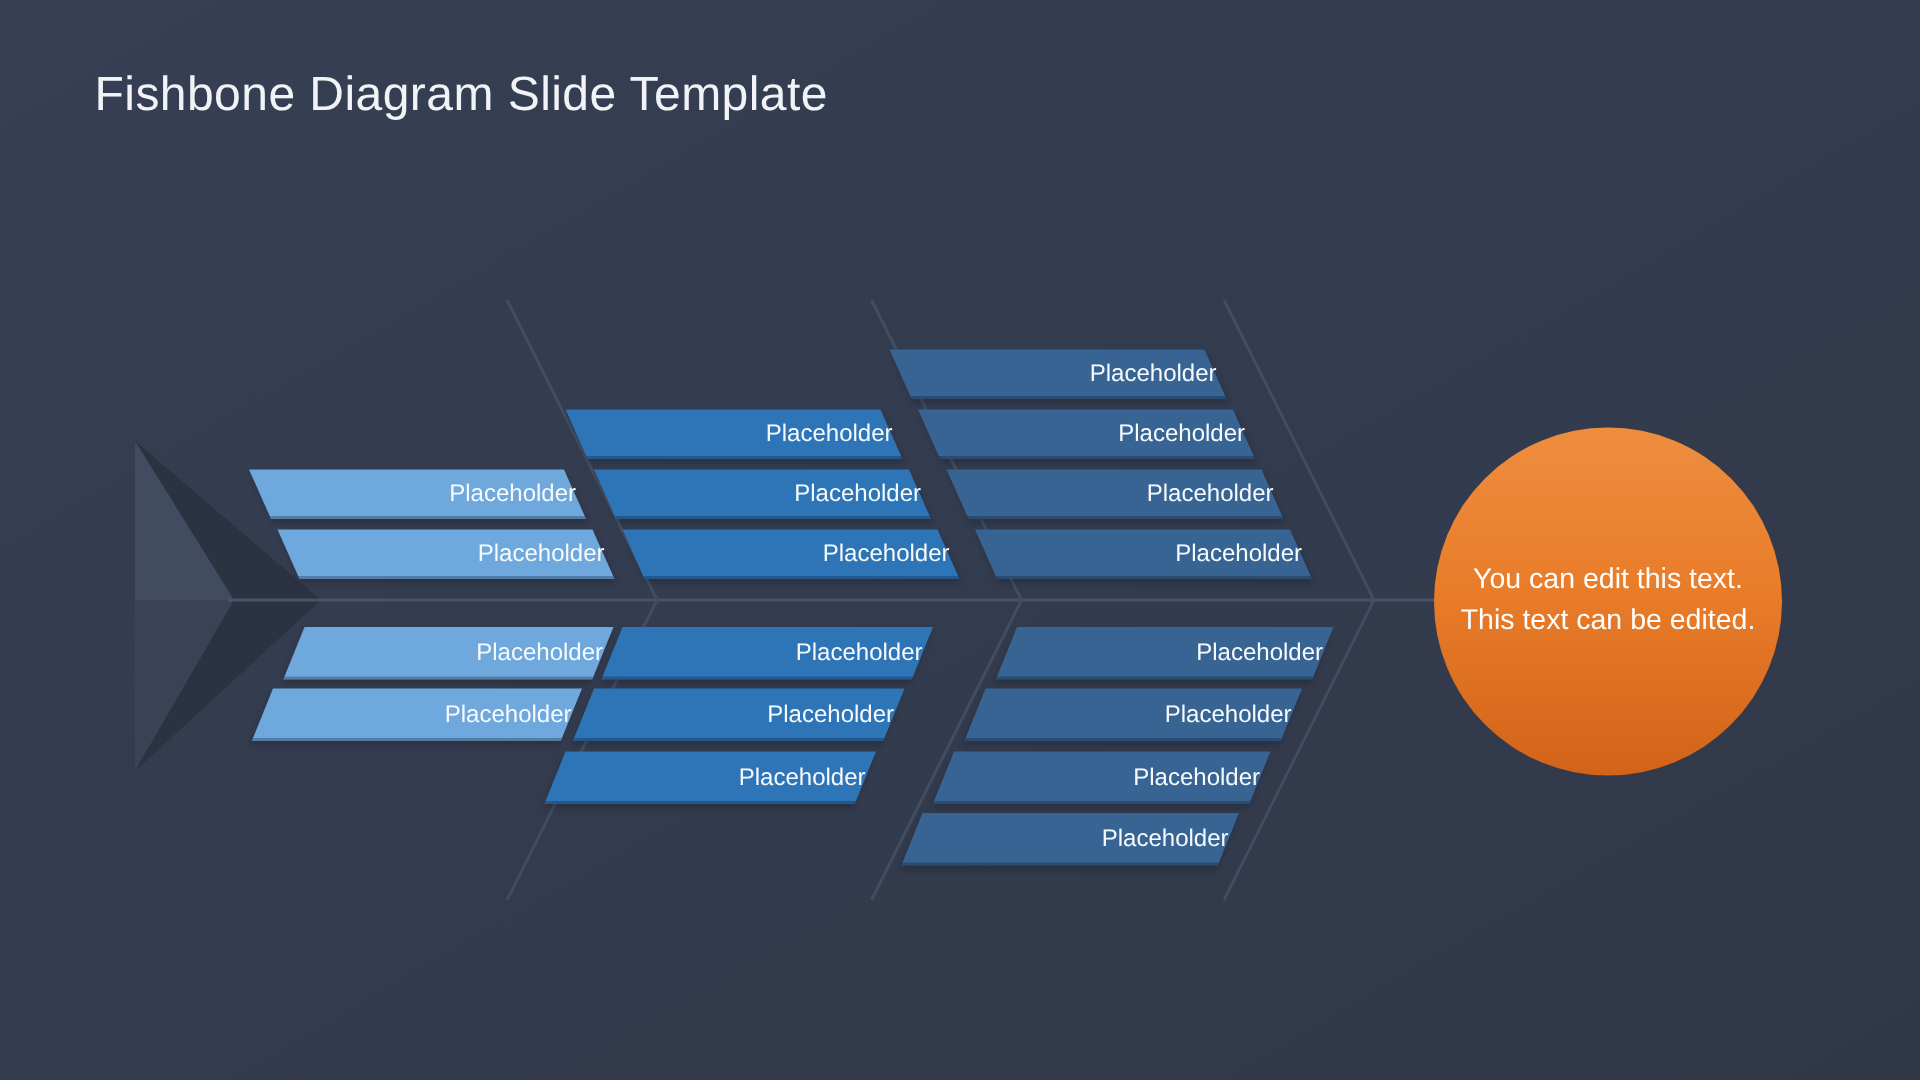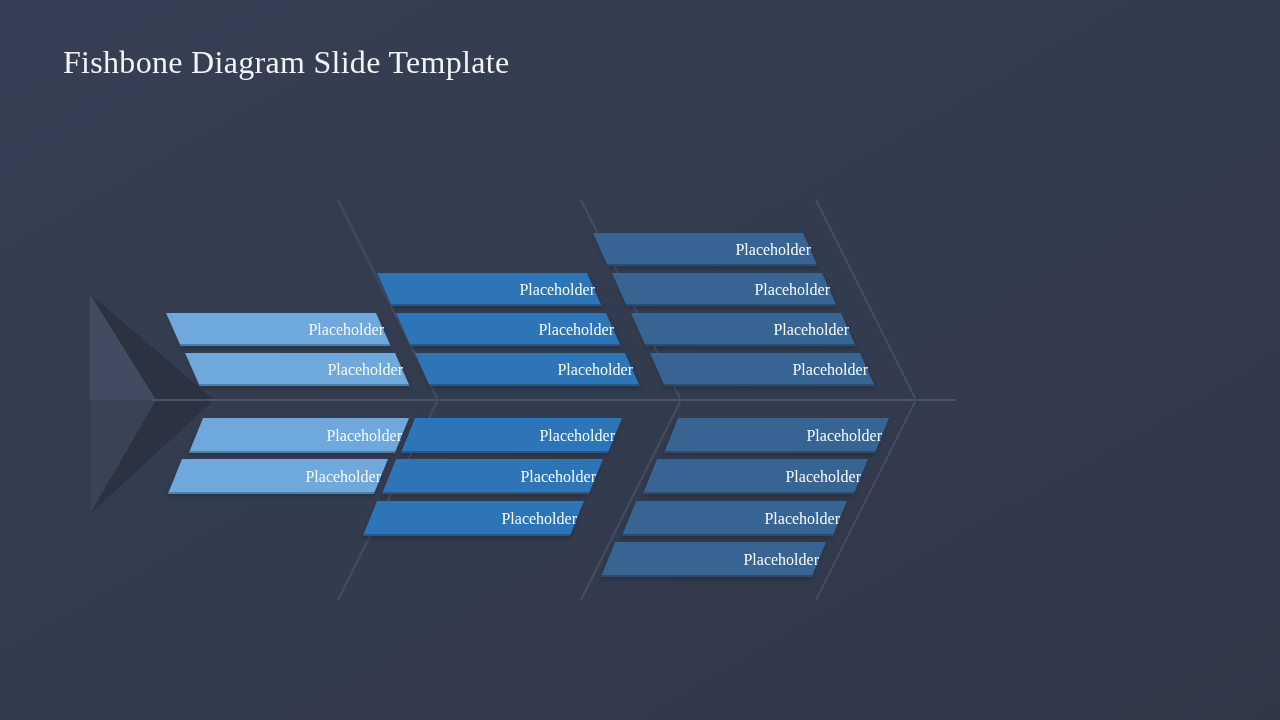--- a/index.html
+++ b/index.html
@@ -2,21 +2,21 @@
 <html><head>
 <meta charset="utf-8">
 <style>
   html,body{margin:0;padding:0;background:#20252f;}
   .slide{
     position:relative;
     width:1280px;height:720px;
     overflow:hidden;
     background:#333B4E;
     background:linear-gradient(150deg,#363F53 0%,#333B4E 55%,#303848 100%);
-    font-family:Liberation Serif, serif;
+    font-family:Liberation Sans, sans-serif;
   }
   .title{
     position:absolute;left:63px;top:44px;
     font-size:32px;font-weight:300;
     color:#F1F3F6;letter-spacing:.3px;
     white-space:nowrap;
   }
   svg.bones{position:absolute;left:0;top:0;}
   
   .bar{position:absolute;}
@@ -140,14 +140,17 @@
   </div>
   <div class="bar down steel" style="left:636px;top:501px;width:211px;height:35px">
     <span class="fill"></span>
     <span class="label">Placeholder</span>
   </div>
   <div class="bar down steel" style="left:615px;top:542px;width:211px;height:35px">
     <span class="fill"></span>
     <span class="label">Placeholder</span>
   </div>
 
+  <div class="head">
+    <div class="head-text">You can edit this text. This text can be edited.</div>
+  </div>
 
 </div>
 
 </body></html>

